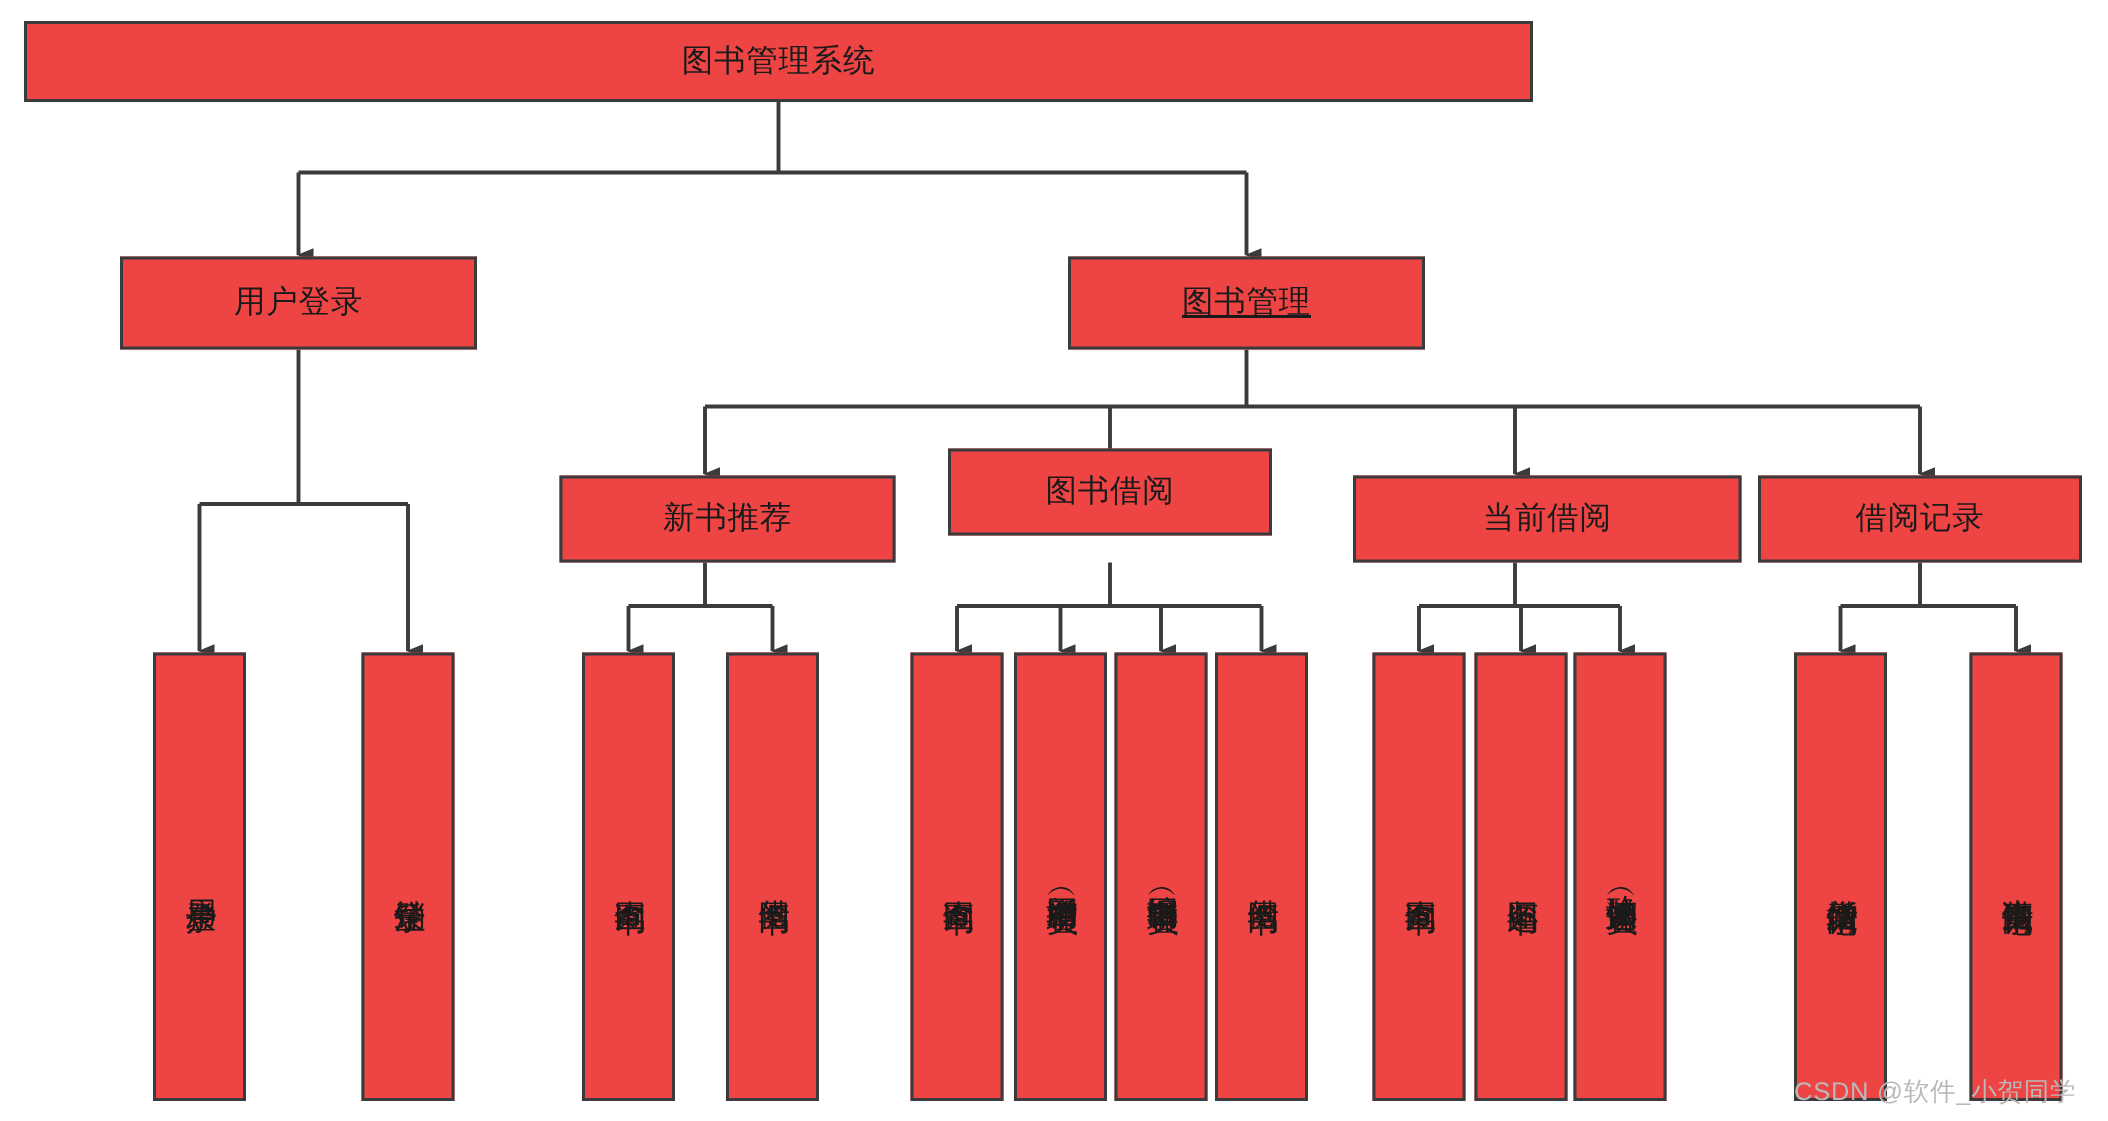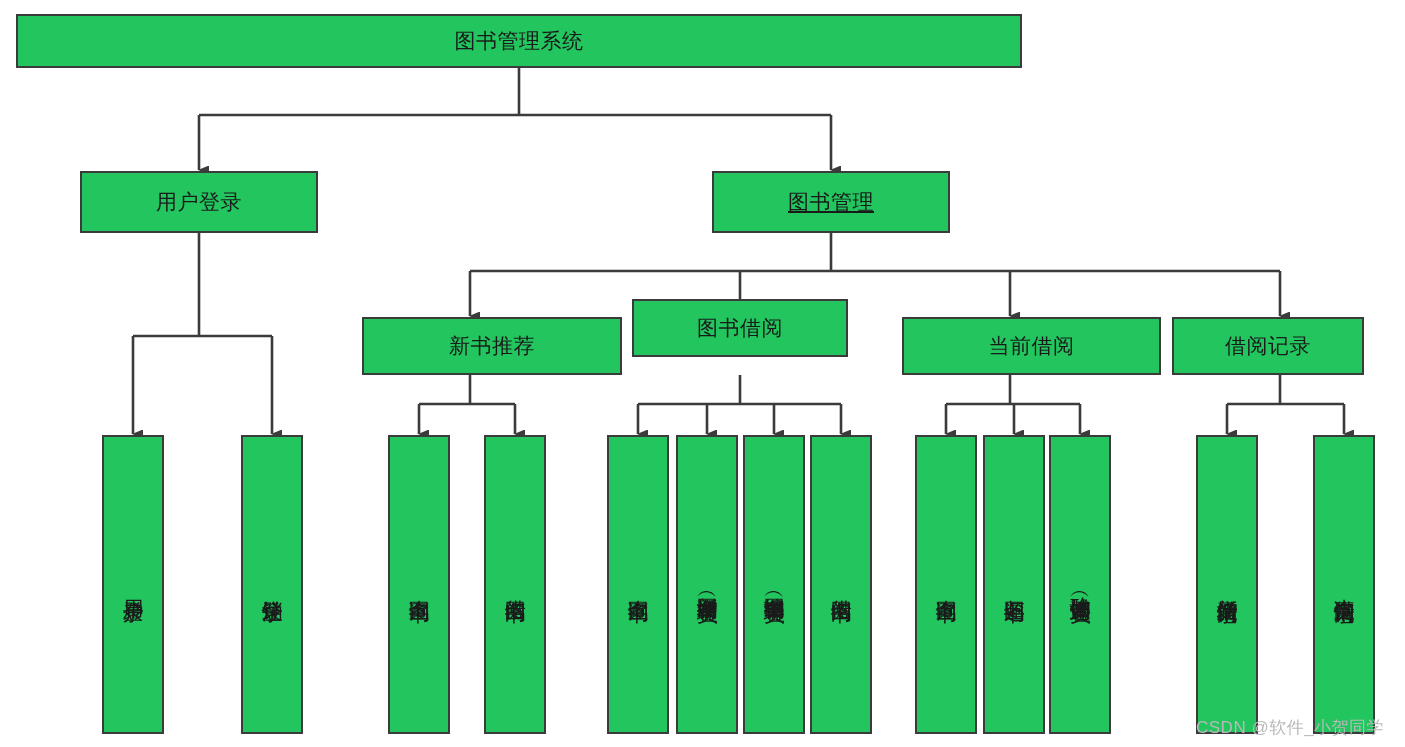--- a/index.html
+++ b/index.html
@@ -21,21 +21,21 @@
     position: absolute;
     left: 0;
     top: 0;
     width: 1405px;
     height: 747px;
     pointer-events: none;
   }
   .node {
     position: absolute;
     box-sizing: border-box;
-    background: #22c55e;
+    background: #ef4444;
     border: 2px solid #3b3b3b;
     display: flex;
     align-items: center;
     justify-content: center;
     color: #1a1a1a;
   }
   .node.horizontal {
     font-size: 21px;
     letter-spacing: 0.5px;
     line-height: 1.2;
@@ -118,30 +118,30 @@
   <div id="node-layer">
       <div class="node horizontal" style="left: 16px; top: 14px; width: 1006px; height: 54px;">
         <span class="node-label">图书管理系统</span>
       </div>
       <div class="node horizontal" style="left: 80px; top: 171px; width: 238px; height: 62px;">
         <span class="node-label">用户登录</span>
       </div>
       <div class="node horizontal" style="left: 712px; top: 171px; width: 238px; height: 62px; text-decoration: underline;">
         <span class="node-label">图书管理</span>
       </div>
-      <div class="node horizontal" style="left: 362px; top: 317px; width: 260px; height: 58px;">
+      <div class="node horizontal" style="left: 373px; top: 317px; width: 224px; height: 58px;">
         <span class="node-label">新书推荐</span>
       </div>
       <div class="node horizontal" style="left: 632px; top: 299px; width: 216px; height: 58px;">
         <span class="node-label">图书借阅</span>
       </div>
       <div class="node horizontal" style="left: 902px; top: 317px; width: 259px; height: 58px;">
         <span class="node-label">当前借阅</span>
       </div>
-      <div class="node horizontal" style="left: 1172px; top: 317px; width: 192px; height: 58px;">
+      <div class="node horizontal" style="left: 1172px; top: 317px; width: 216px; height: 58px;">
         <span class="node-label">借阅记录</span>
       </div>
       <div class="node vertical" style="left: 102px; top: 435px; width: 62px; height: 299px;">
         <span class="node-label">用户登录</span>
       </div>
       <div class="node vertical" style="left: 241px; top: 435px; width: 62px; height: 299px;">
         <span class="node-label">注销登录</span>
       </div>
       <div class="node vertical" style="left: 388px; top: 435px; width: 62px; height: 299px;">
         <span class="node-label">查询图书</span>

